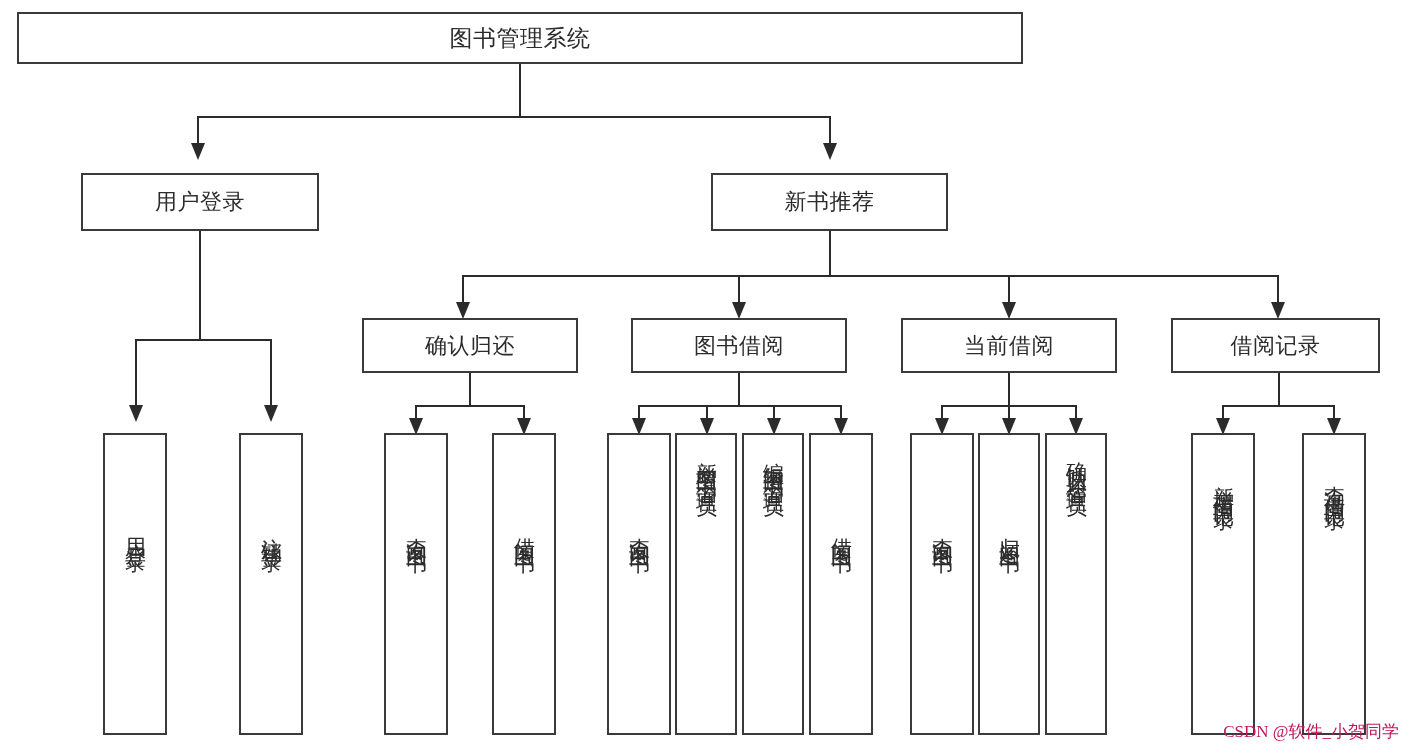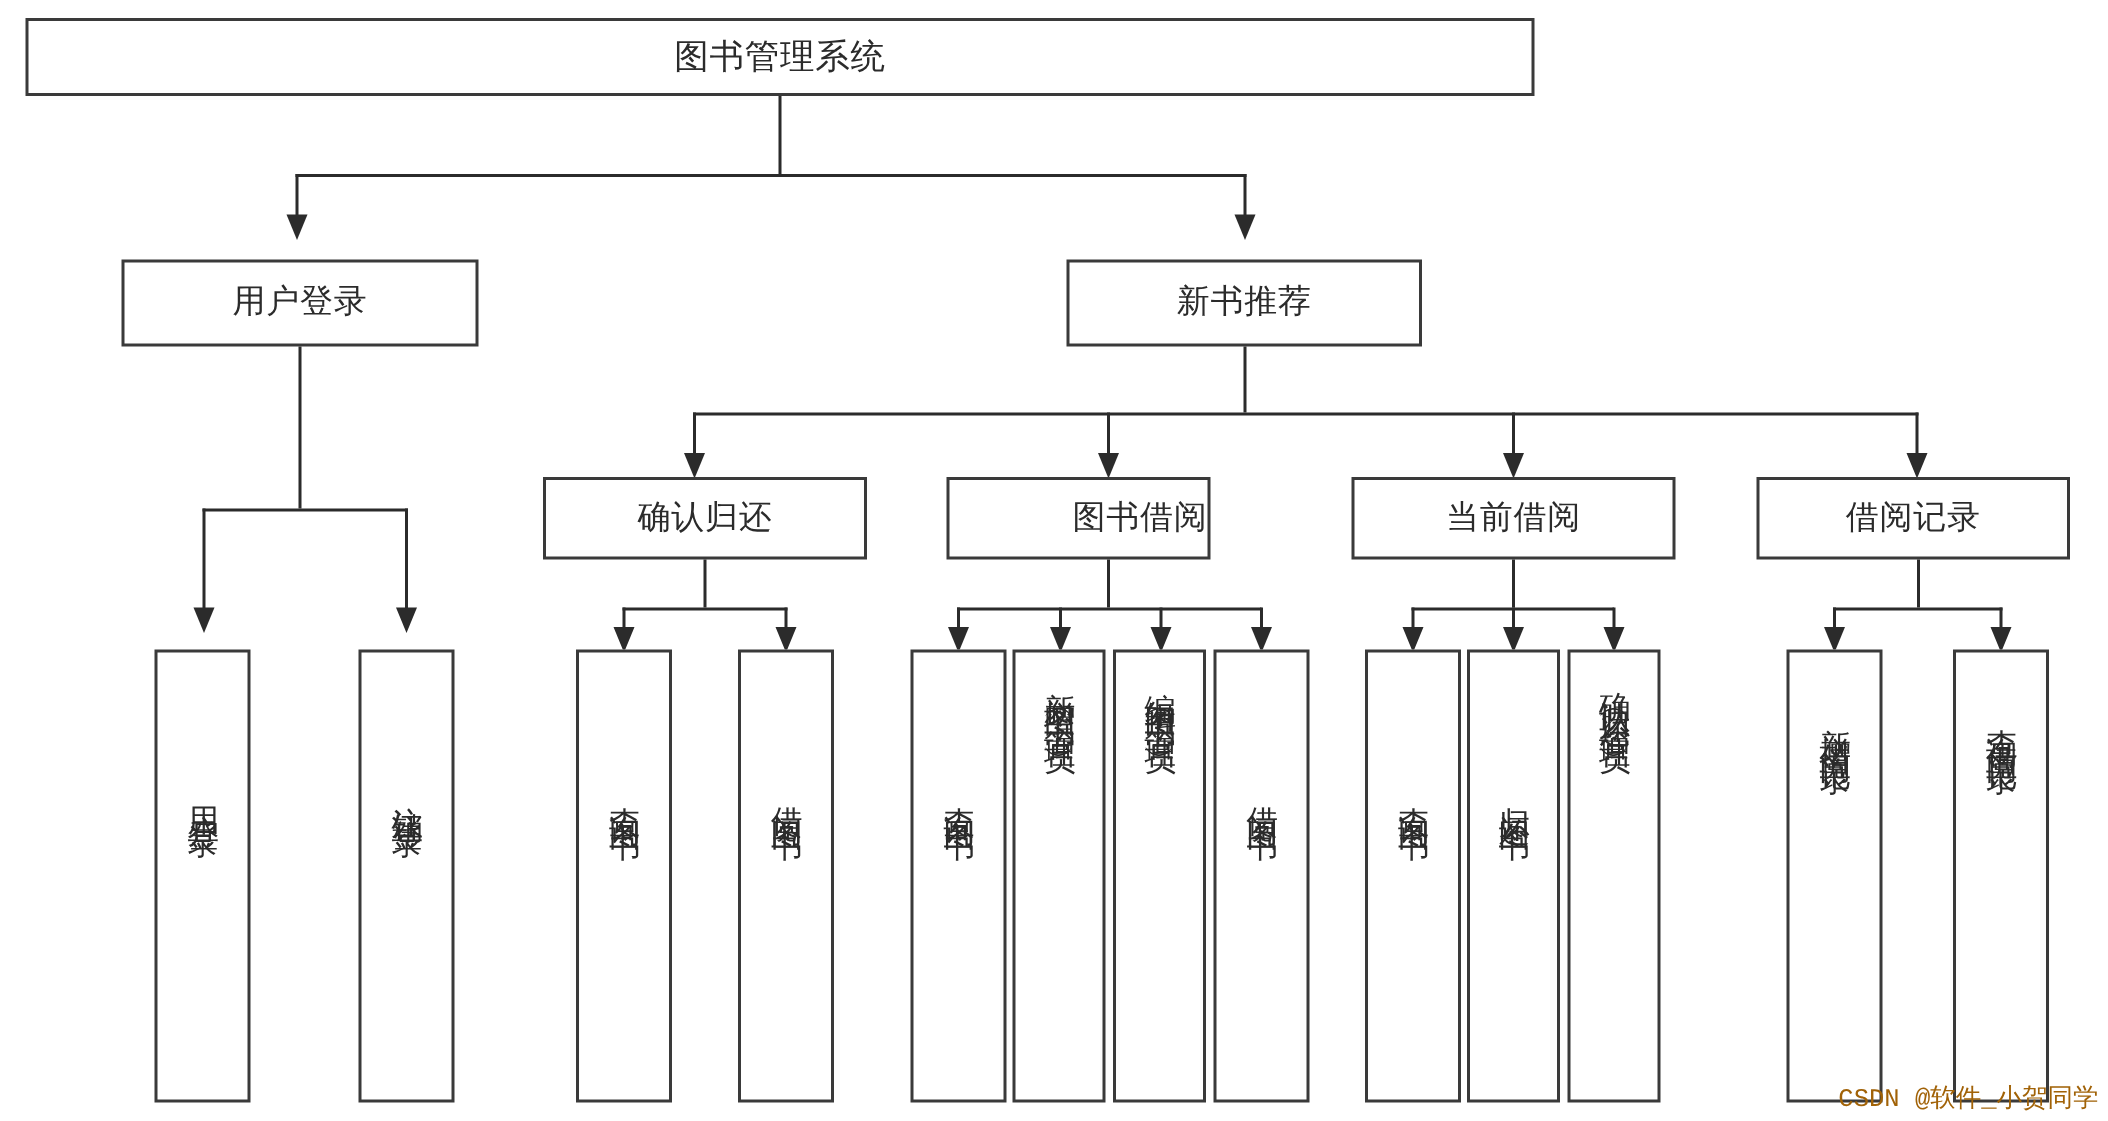--- a/index.html
+++ b/index.html
@@ -70,23 +70,23 @@
     border-left: 7px solid transparent;
     border-right: 7px solid transparent;
     border-top: 17px solid #2b2b2b;
   }
   
   #watermark {
     position: absolute;
     right: 6px;
     bottom: 4px;
     font-size: 17px;
-    color: #a16207;
+    color: #be185d;
     white-space: nowrap;
-    font-family: Liberation Mono, monospace;
+    font-family: Liberation Serif, serif;
   }
 </style>
 </head>
 <body>
 
 <div id="canvas">
 
   <div class="node h root" style="left:17px; top:12px; width:1006px; height:52px;">
     <span>图书管理系统</span>
   </div>
@@ -121,21 +121,21 @@
   <div class="edge v" style="left:738px; top:275px; width:2px; height:29px;"></div>
   <div class="arrow" style="left:732px; top:302px;"></div>
   <div class="edge v" style="left:1008px; top:275px; width:2px; height:29px;"></div>
   <div class="arrow" style="left:1002px; top:302px;"></div>
   <div class="edge v" style="left:1277px; top:275px; width:2px; height:29px;"></div>
   <div class="arrow" style="left:1271px; top:302px;"></div>
 
   <div class="node h" style="left:362px; top:318px; width:216px; height:55px;">
     <span>确认归还</span>
   </div>
-  <div class="node h" style="left:631px; top:318px; width:176px; height:55px;justify-content:flex-end;">
+  <div class="node h" style="left:631px; top:318px; width:216px; height:55px;">
     <span>图书借阅</span>
   </div>
   <div class="node h" style="left:901px; top:318px; width:216px; height:55px;">
     <span>当前借阅</span>
   </div>
   <div class="node h" style="left:1171px; top:318px; width:209px; height:55px;">
     <span>借阅记录</span>
   </div>
 
   <div class="edge v" style="left:469px; top:373px; width:2px; height:32px;"></div>

